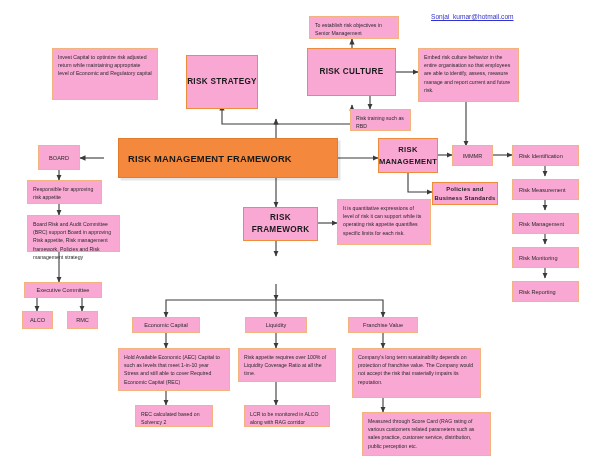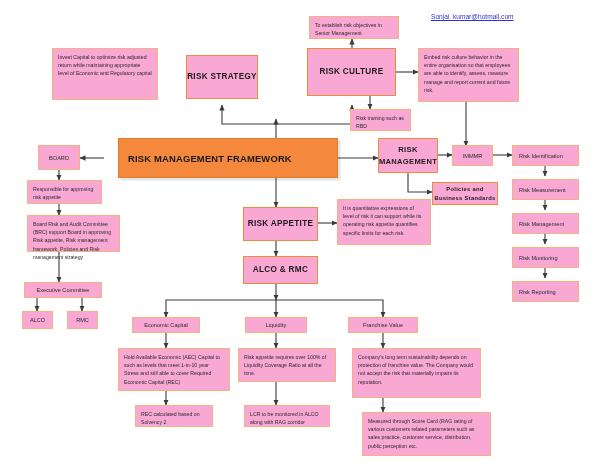--- a/index.html
+++ b/index.html
@@ -163,40 +163,37 @@
       <path d="M383,398 L383,412"></path>
     </g>
   </svg>
 
   <a id="email" href="#">Sonjai_kumar@hotmail.com</a>
 
   <div class="node filled" style="left:118px;top:138px;width:220px;height:40px;">
     <span>RISK MANAGEMENT FRAMEWORK</span>
   </div>
 
-  <div class="node prim big" style="left:186px;top:55px;width:72px;height:44px;">
+  <div class="node prim big" style="left:186px;top:55px;width:72px;height:54px;">
     <span>RISK STRATEGY</span>
   </div>
 
   <div class="node prim big" style="left:307px;top:48px;width:89px;height:48px;">
     <span>RISK CULTURE</span>
   </div>
 
 
   <div class="node prim" style="left:378px;top:138px;width:60px;height:35px;">
     <span>RISK MANAGEMENT</span>
   </div>
 
   <div class="node prim big" style="left:243px;top:207px;width:75px;height:34px;">
-    <span>RISK APPETITE</span>
-  </div>
-
-  <div class="node prim big" style="left:243px;top:256px;width:75px;height:28px;">
-    <span>ALCO &amp; RMC</span>
-  </div>
+    <span>RISK FRAMEWORK</span>
+  </div>
+
 
   <div class="node note" style="left:52px;top:48px;width:106px;height:52px;">
     <span>Invest Capital to optimize risk adjusted return while maintaining appropriate level of Economic and Regulatory capital</span>
   </div>
 
   <div class="node note" style="left:309px;top:16px;width:90px;height:23px;">
     <span>To establish risk objectives in Senior Management</span>
   </div>
 
   <div class="node note" style="left:418px;top:48px;width:101px;height:54px;">

